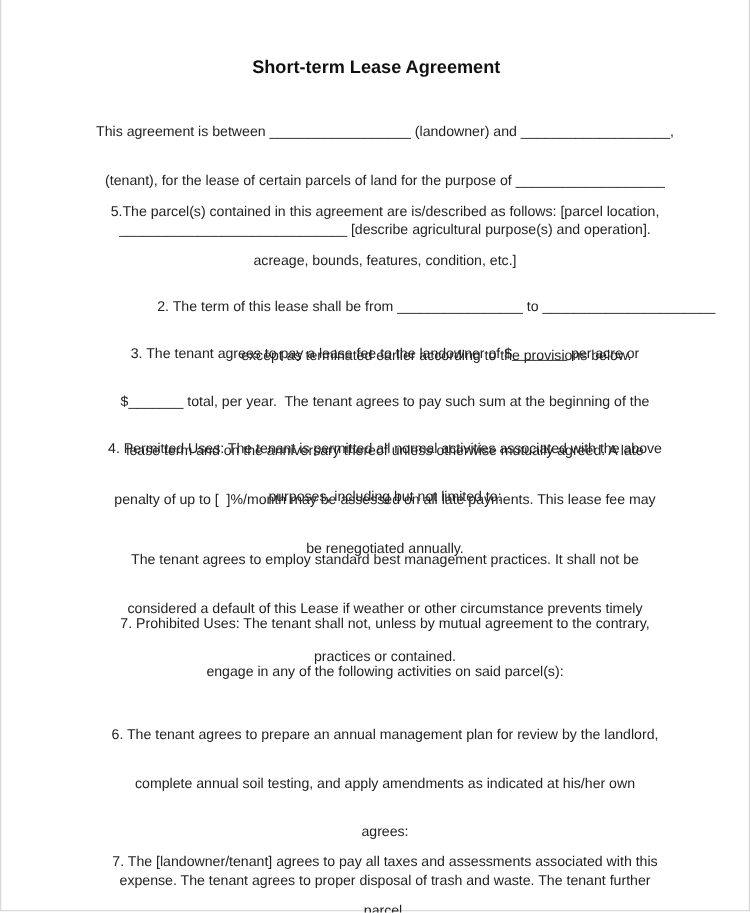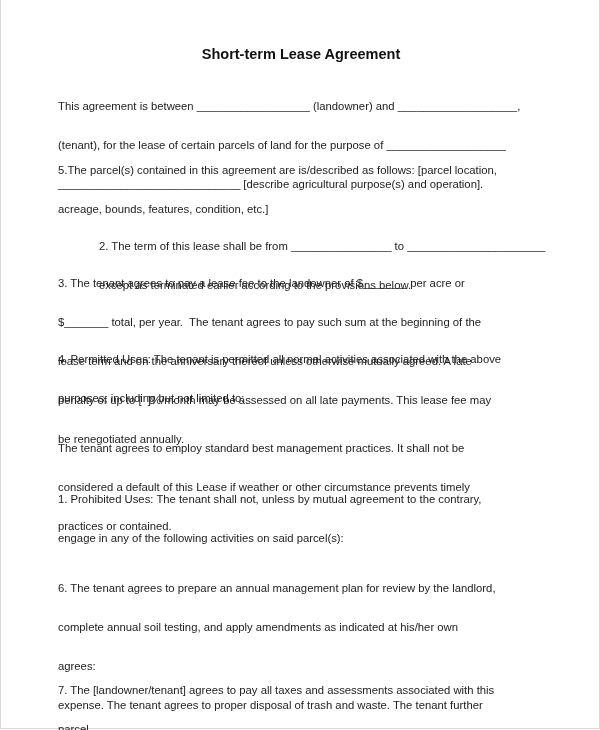--- a/index.html
+++ b/index.html
@@ -10,20 +10,21 @@
     background: #fff;
   }
   .title {
     position: absolute; top: 46px; left: 0; width: 600px; text-align: center;
     font-family: "Liberation Sans", sans-serif; font-weight: bold; font-size: 14.5px; color: #111;
   }
   .para {
     position: absolute; left: 57px; width: 500px;
     font-family: "Liberation Sans", sans-serif; font-size: 11.3px; line-height: 13px; color: #222;
     white-space: pre-wrap;
+    text-align: center;
   }
   .para .line { display: block; white-space: pre; }
 </style>
 </head>
 <body>
 
 <div class="page">
 
   <div class="title">Short-term Lease Agreement</div>
 
@@ -56,21 +57,21 @@
     <span class="line">purposes, including but not limited to:</span>
   </div>
 
   <div class="para" style="top:416px;">
     <span class="line">The tenant agrees to employ standard best management practices. It shall not be</span>
     <span class="line">considered a default of this Lease if weather or other circumstance prevents timely</span>
     <span class="line">practices or contained.</span>
   </div>
 
   <div class="para" style="top:467px;">
-    <span class="line">1. Prohibited Uses: The tenant shall not, unless by mutual agreement to the contrary,</span>
+    <span class="line">7. Prohibited Uses: The tenant shall not, unless by mutual agreement to the contrary,</span>
     <span class="line">engage in any of the following activities on said parcel(s):</span>
   </div>
 
   <div class="para" style="top:556px;">
     <span class="line">6. The tenant agrees to prepare an annual management plan for review by the landlord,</span>
     <span class="line">complete annual soil testing, and apply amendments as indicated at his/her own</span>
     <span class="line">agrees:</span>
     <span class="line">expense. The tenant agrees to proper disposal of trash and waste. The tenant further</span>
   </div>
 

